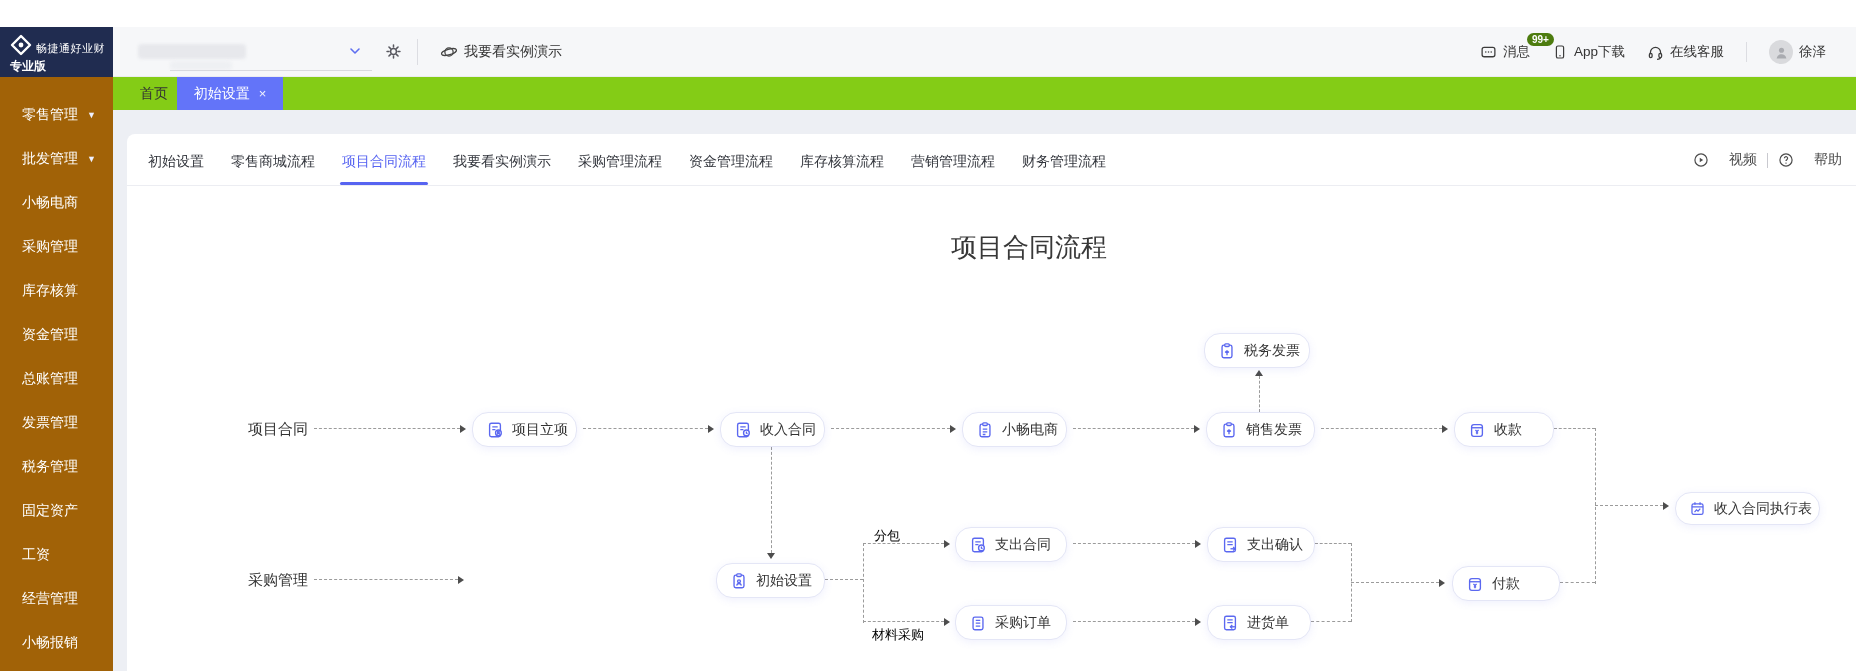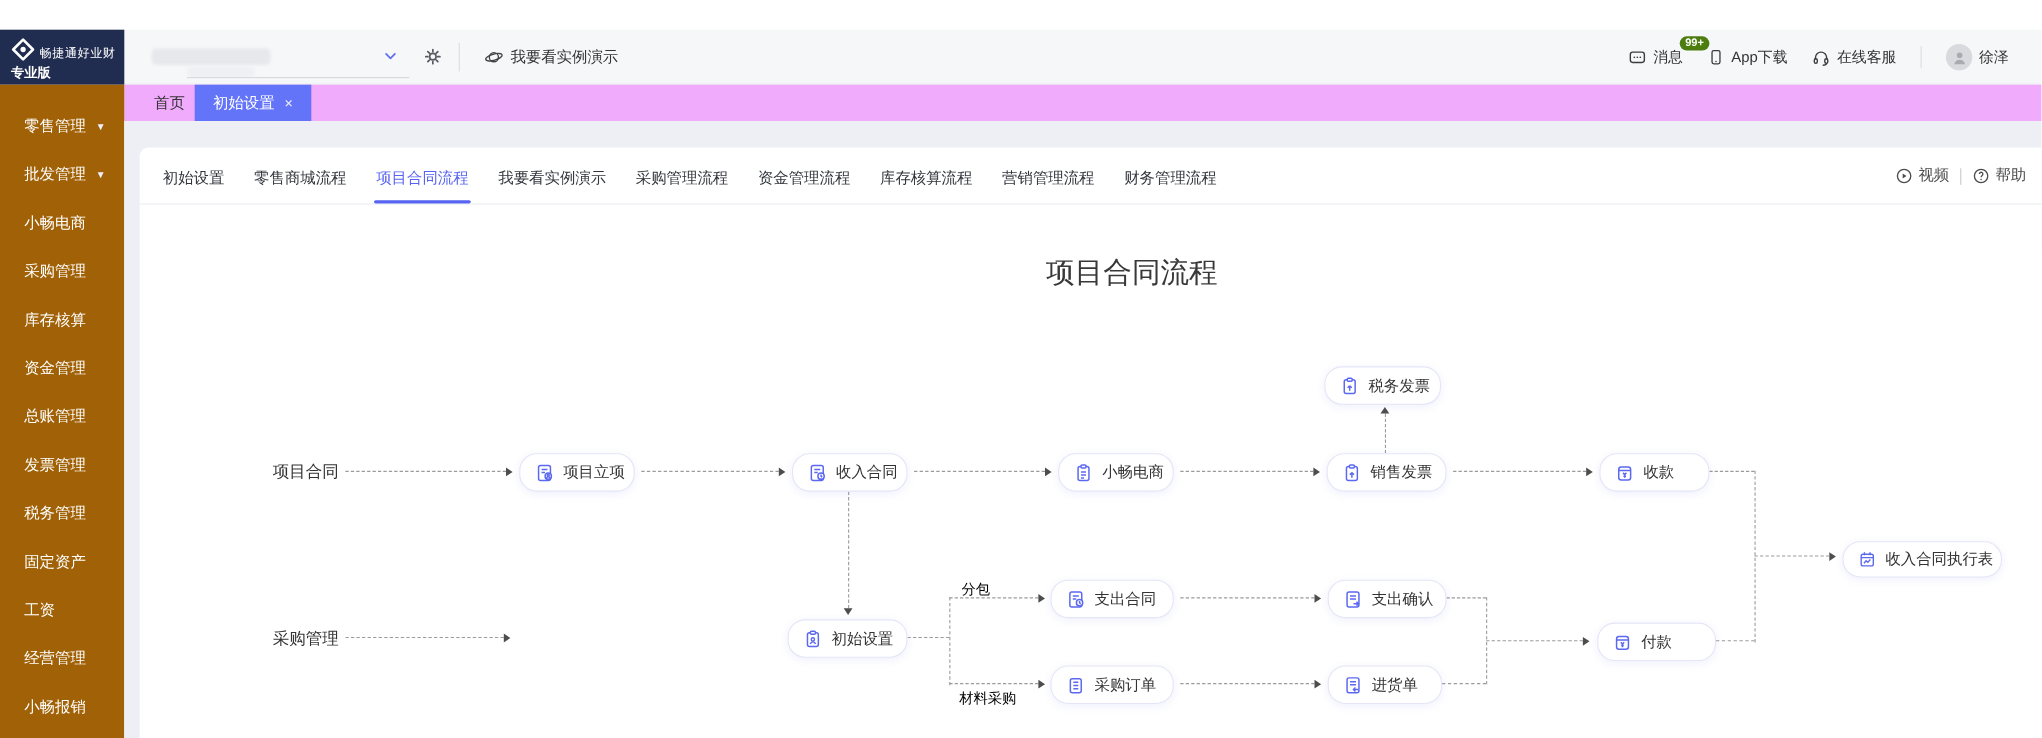--- a/index.html
+++ b/index.html
@@ -18,37 +18,37 @@
 .chev{position:absolute;left:347px;top:16px}
 .gearwrap{position:absolute;left:384px;top:15px}
 .tb-div{position:absolute;left:417px;top:12px;height:26px;border-left:1px solid #dcdde2}
 .demo{position:absolute;left:440px;top:0;height:50px;display:flex;align-items:center;gap:6px;font-size:14px;cursor:pointer}
 .tb-right{position:absolute;right:30px;top:0;height:50px;display:flex;align-items:center;gap:22px;font-size:13.5px;color:#333}
 .tb-item{display:flex;align-items:center;gap:6px;position:relative;cursor:pointer}
 .badge{position:absolute;top:-10px;right:-24px;background:#4d7c0f;color:#fff;font-size:10px;line-height:13px;padding:0 5px;border-radius:8px;font-weight:bold}
 .user-div{height:20px;border-left:1px solid #dcdde2}
 .avatar{width:24px;height:24px;border-radius:50%;background:#d9dadd;display:flex;align-items:center;justify-content:center}
 
-.win-tabs{position:absolute;left:113px;top:77px;width:1743px;height:33px;background:#f0abfc}
+.win-tabs{position:absolute;left:113px;top:77px;width:1743px;height:33px;background:#84cc16}
 .win-home{position:absolute;left:16px;top:0;width:50px;height:33px;display:flex;align-items:center;justify-content:center;font-size:14px;cursor:pointer}
 .win-active{position:absolute;left:64px;top:0;width:106px;height:33px;background:#6374f9;color:#fff;display:flex;align-items:center;justify-content:center;gap:9px;font-size:14px;cursor:pointer}
 .win-close{font-size:13px;opacity:.9}
 
 .sidebar{position:absolute;left:0;top:77px;width:113px;height:594px;background:#a16207;padding-top:16px}
 .side-item{height:44px;display:flex;align-items:center;padding-left:22px;color:#fff;font-size:14px;cursor:pointer;white-space:nowrap}
 .caret{font-size:9px;margin-left:9px;color:#eef0ff}
 
 .content{position:absolute;left:113px;top:110px;width:1743px;height:561px;background:#edeff4}
 .card{position:absolute;left:14px;top:24px;right:0;bottom:0;background:#fff;border-radius:8px 0 0 0}
 .card-tabs{position:relative;height:52px;border-bottom:1px solid #ecedf2;display:flex;align-items:flex-end;padding-left:21px;gap:27px}
 .ptab{position:relative;padding-bottom:14px;font-size:14px;color:#32353c;cursor:pointer;white-space:nowrap}
 .ptab.active{color:#5764f1}
 .ptab.active::after{content:"";position:absolute;left:-2px;right:-2px;bottom:0;height:3px;background:#5764f1;border-radius:2px}
 .tab-tools{position:absolute;right:14px;top:0;height:52px;display:flex;align-items:center;gap:6px;font-size:14px;color:#4c4c4c}
-.tool{display:flex;align-items:center;gap:5px;cursor:pointer}
+.tool{display:flex;align-items:center;gap:20px;cursor:pointer}
 .tool-div{height:15px;border-left:1px solid #c9c9cf;margin:0 4px}
 
 .flow{position:absolute;left:0;top:52px;right:0;bottom:0}
 .flow-title{position:absolute;left:811px;top:44px;width:182px;text-align:center;font-size:26px;color:#383838}
 .lane-label{position:absolute;font-size:15px;font-weight:normal;color:#333}
 .branch-label{position:absolute;font-size:13px;color:#000000}
 .node{position:absolute;height:35px;background:#fff;border:1px solid #e4e6f6;border-radius:16px;display:flex;align-items:center;padding-left:13px;gap:8px;font-size:14px;color:#333;box-shadow:0 2px 8px rgba(96,108,240,.10);cursor:pointer;white-space:nowrap}
 .node.small{height:33px}
 .hline{position:absolute;height:0;border-top:1.6px dashed #9b9b9b}
 .vline{position:absolute;width:0;border-left:1.6px dashed #9b9b9b}

